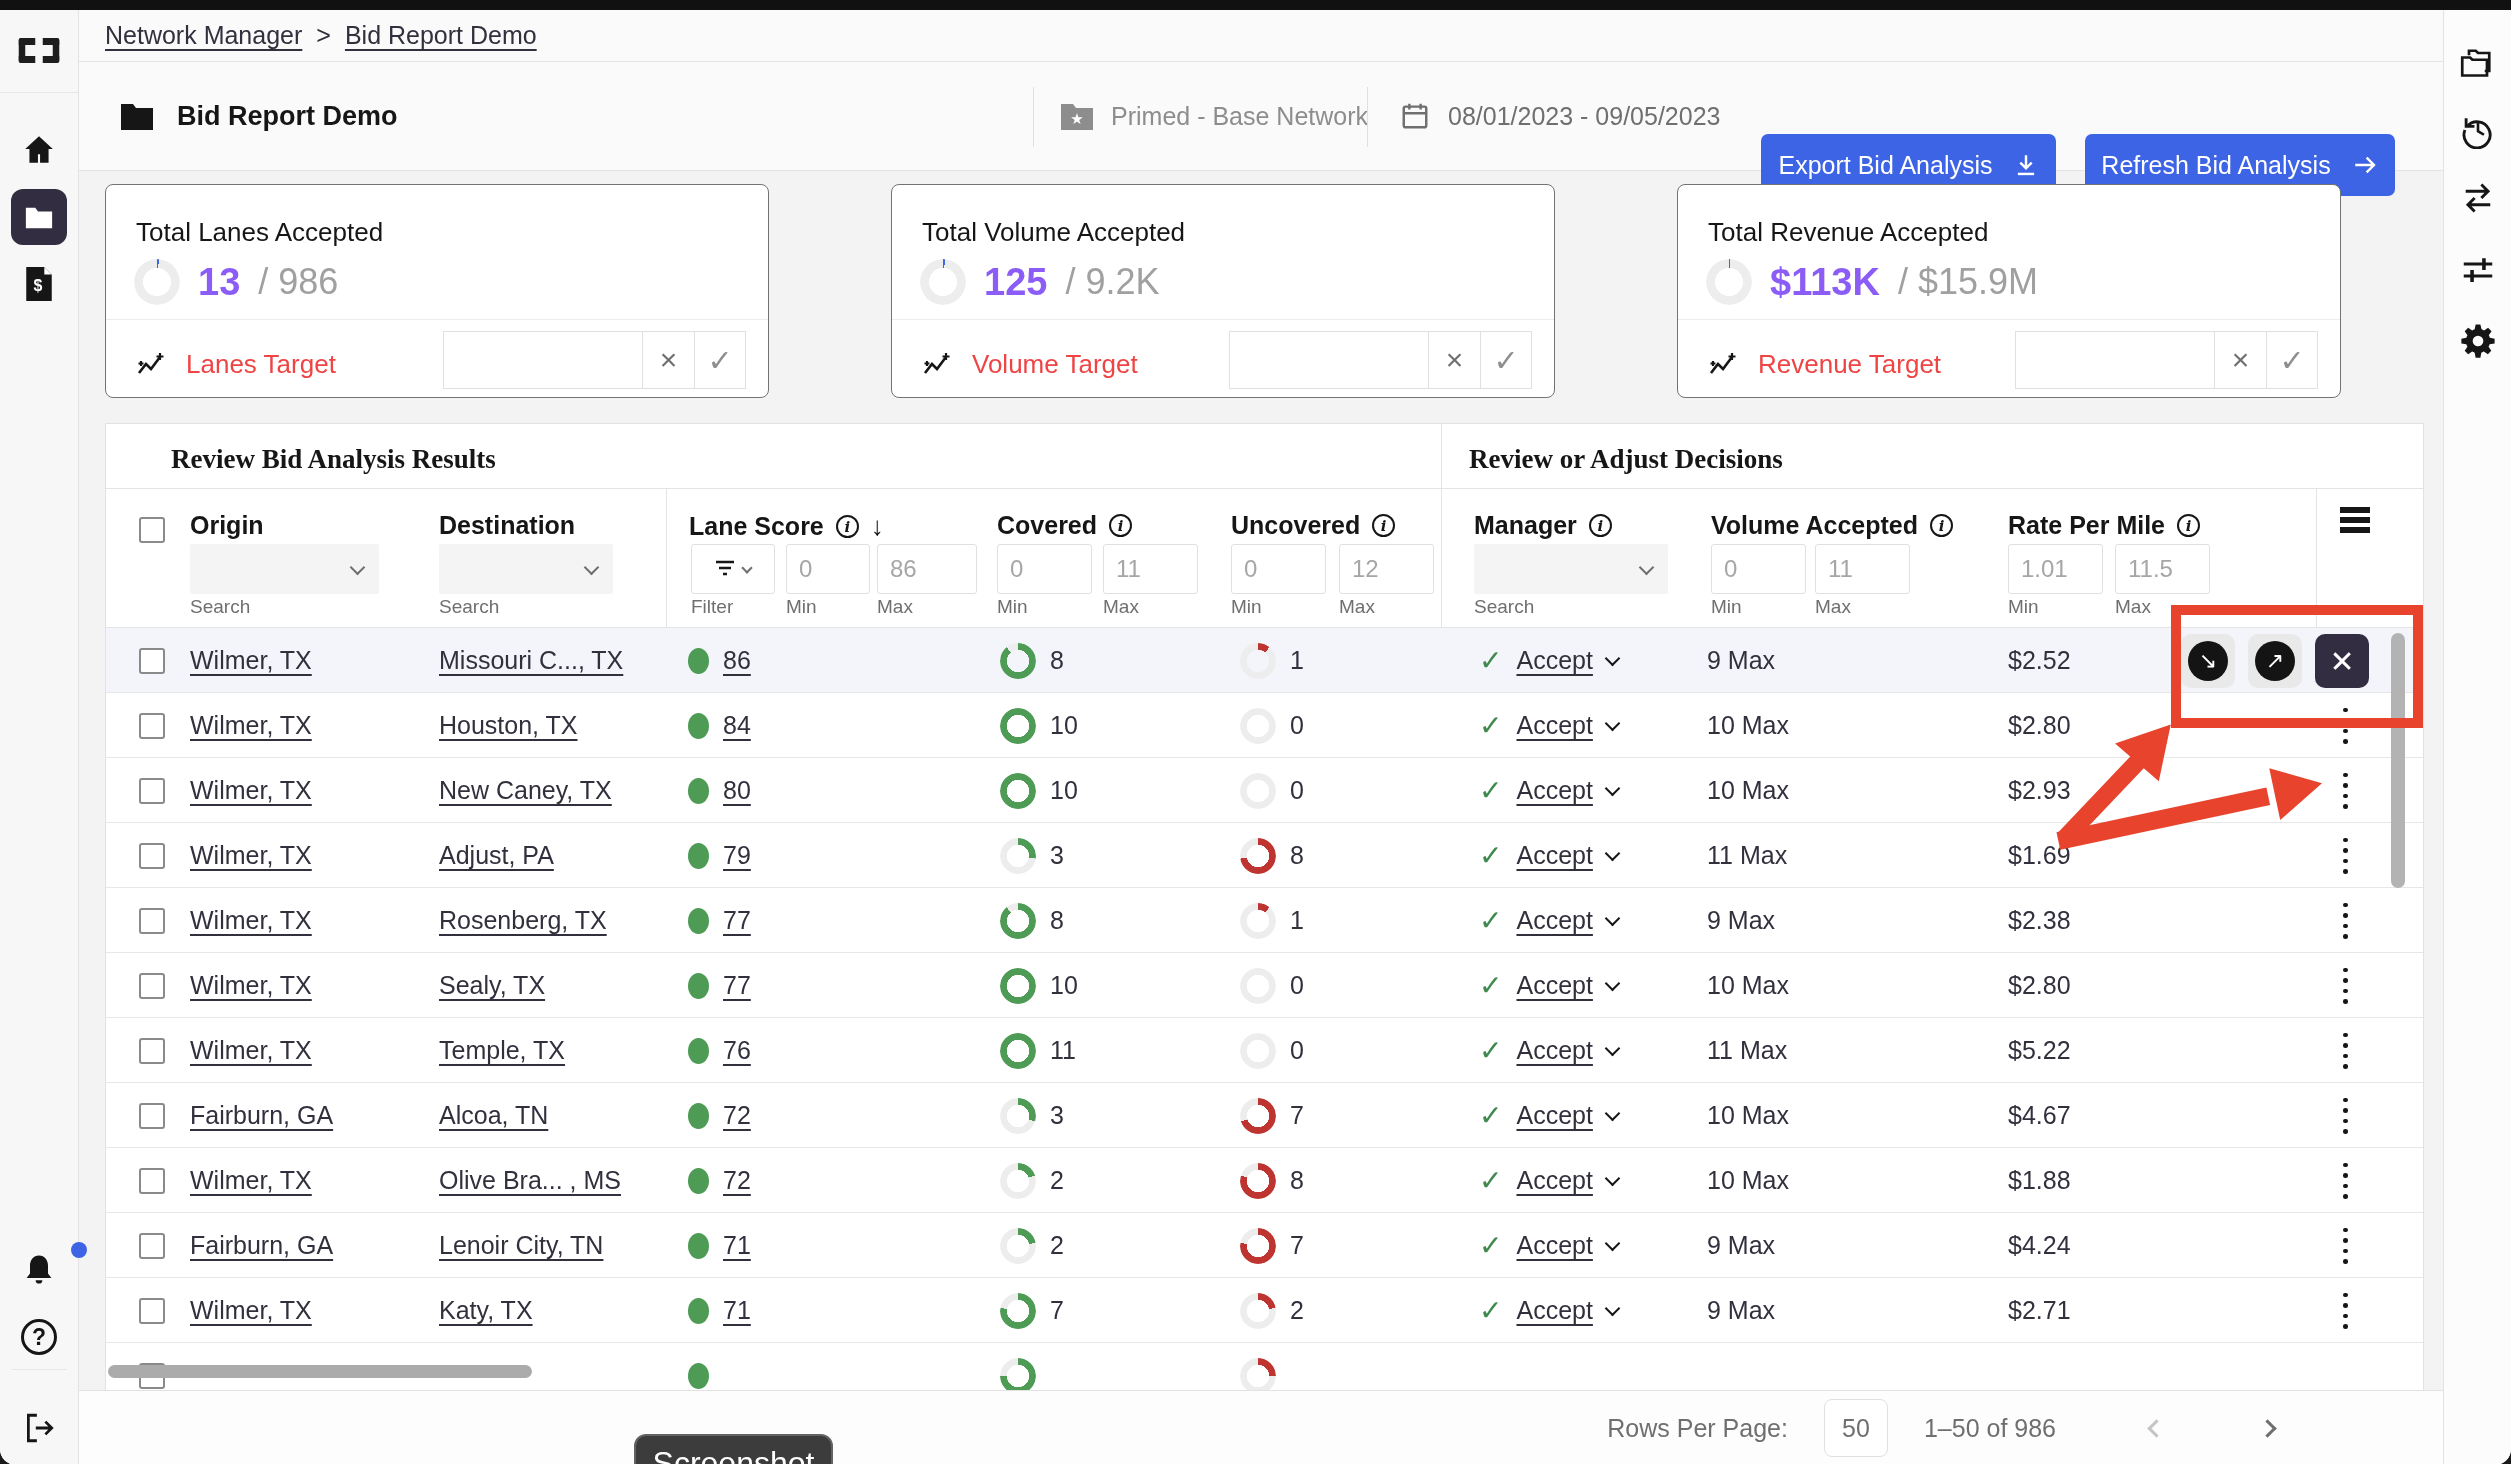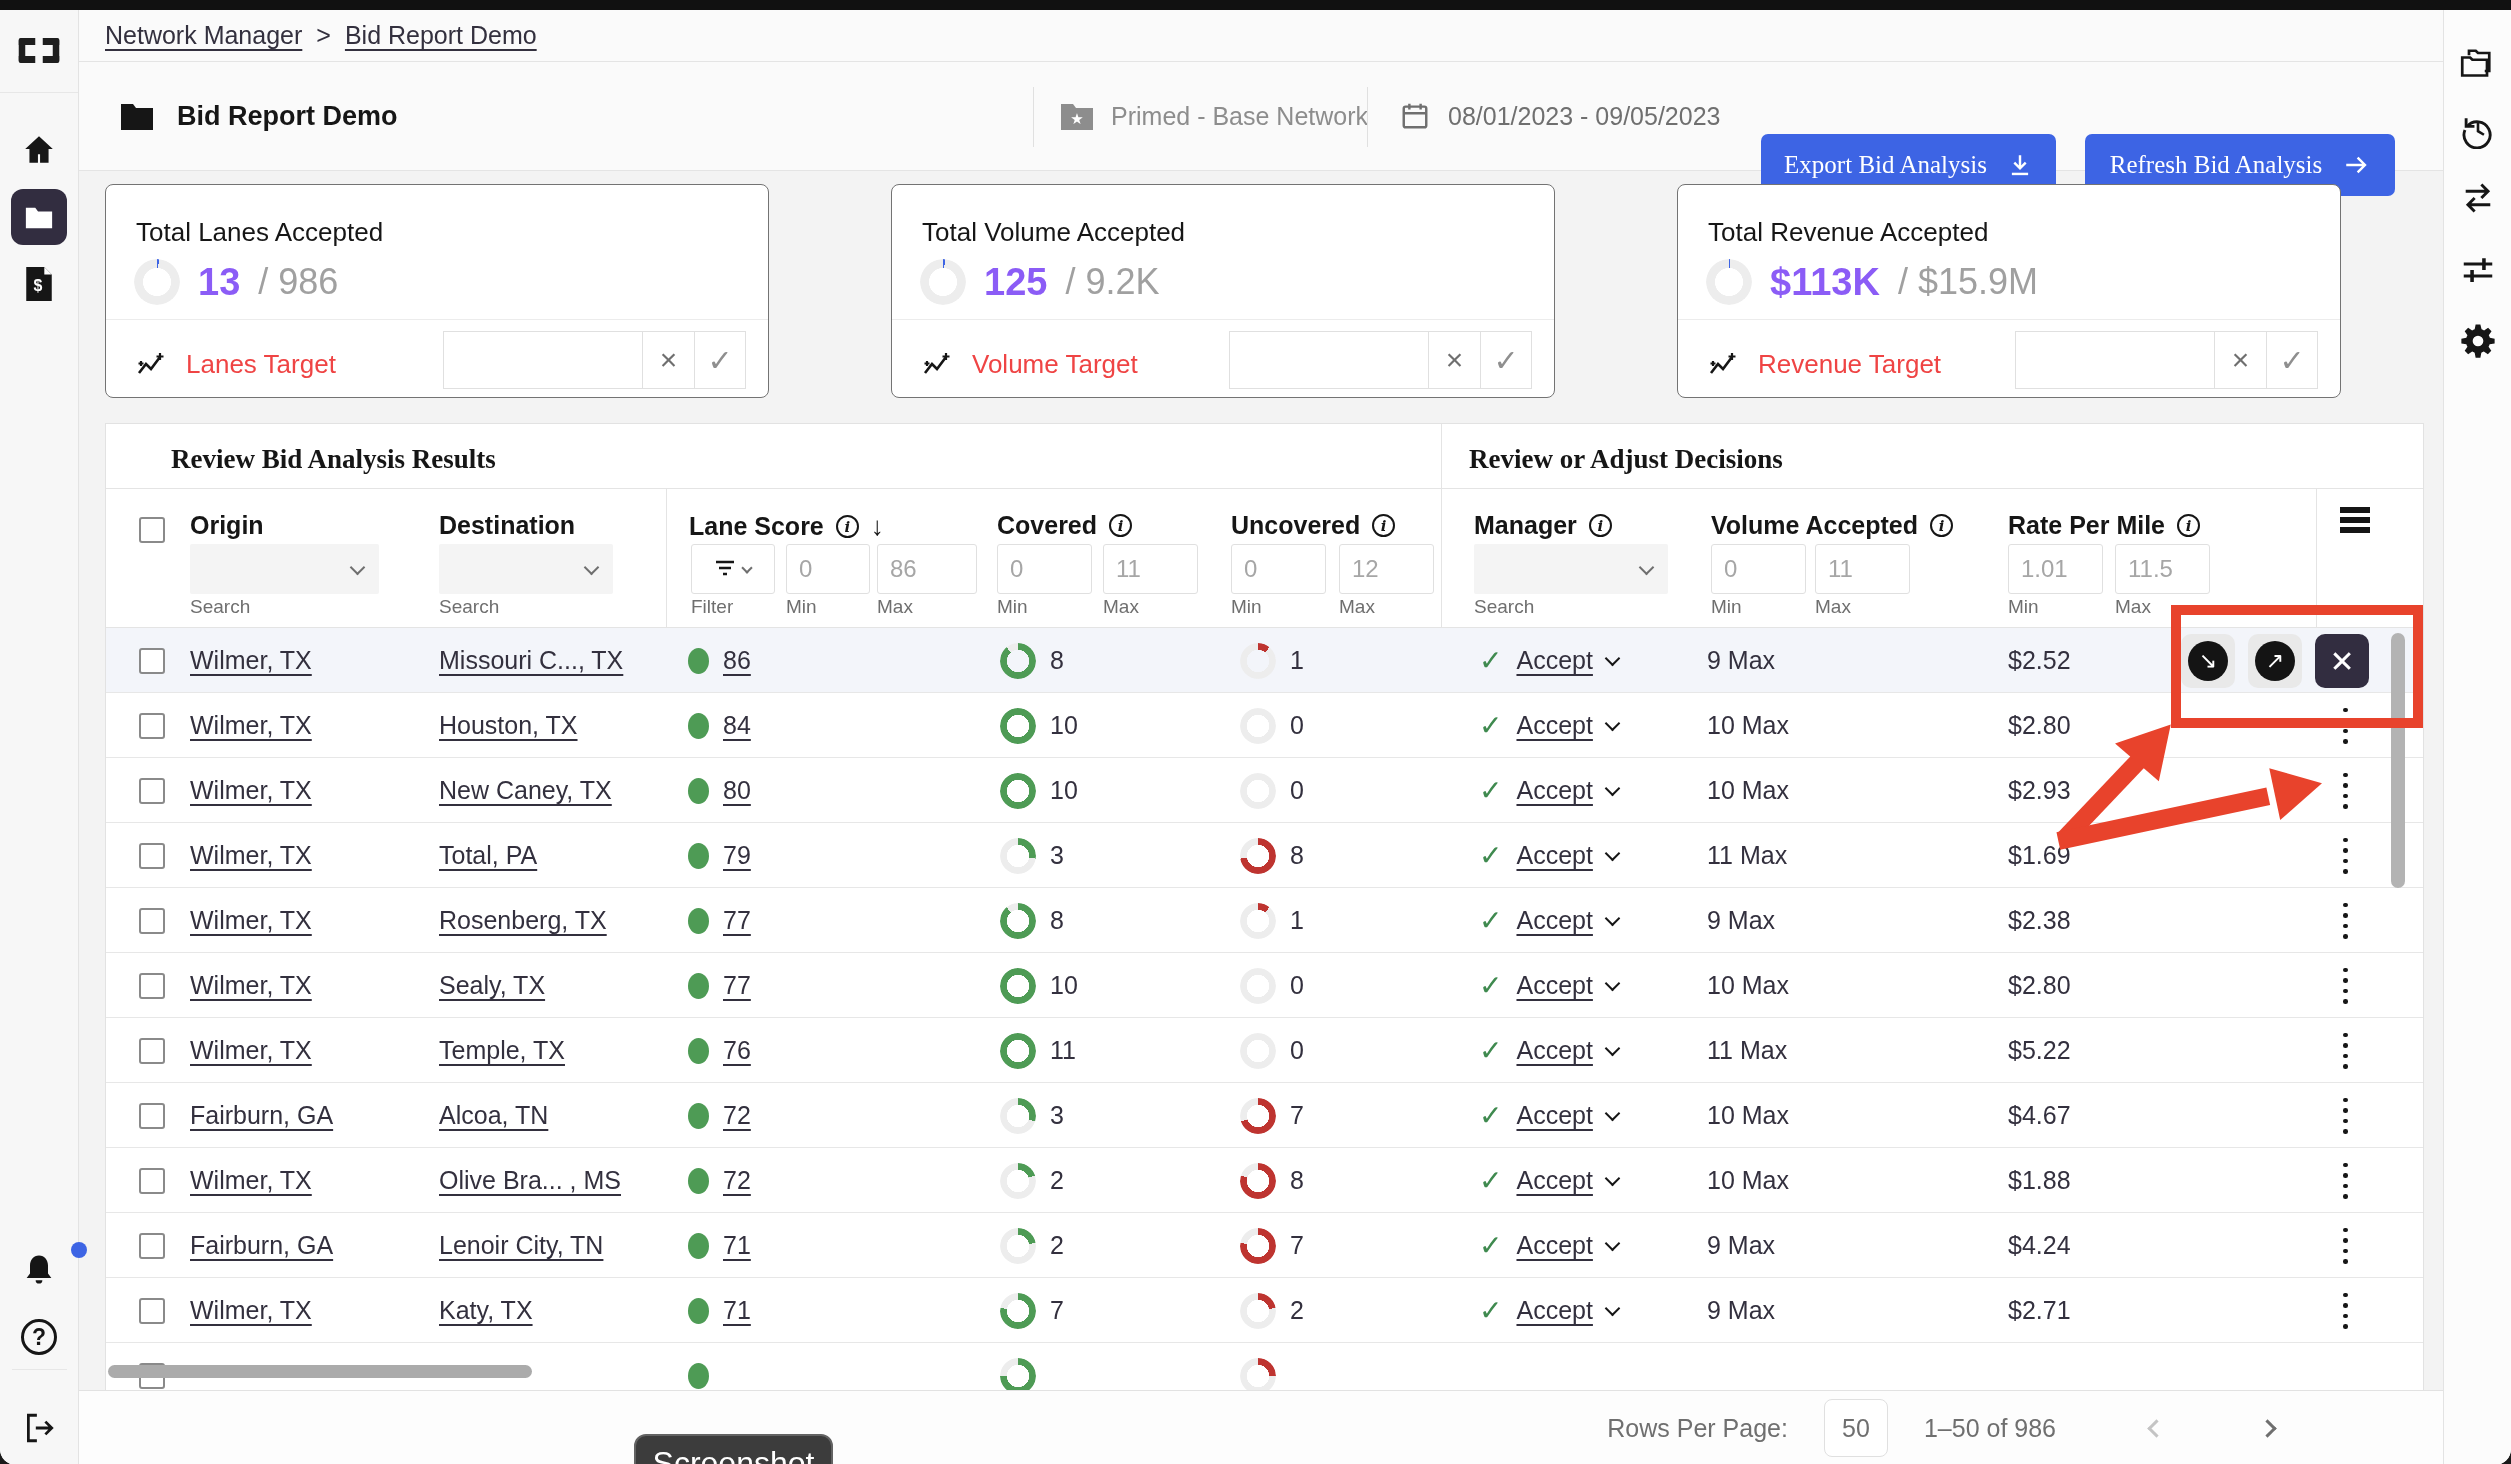--- a/index.html
+++ b/index.html
@@ -32,21 +32,21 @@
   .crumbs { position:absolute; left:0; top:0; width:100%; height:52px; background:#FAFAFA; border-bottom:1px solid #E4E4E4; display:flex; align-items:center; padding-left:26px; gap:14px; font-size:25px; color:#33303E; }
   .crumbs a { color:#33303E; text-decoration:underline; text-underline-offset:5px; cursor:pointer; }
   .crumbs .sep { color:#33303E; }
 
   .hdr { position:absolute; left:0; top:52px; width:100%; height:109px; background:#FAFAFA; border-bottom:1px solid #E4E4E4; }
   .hdr .title-grp { position:absolute; left:42px; top:0; height:100%; display:flex; align-items:center; gap:24px; }
   .hdr .title { font-size:27px; font-weight:bold; color:#161616; }
   .vdiv { position:absolute; top:25px; height:60px; width:1px; background:#E0E0E0; }
   .net-grp { position:absolute; left:982px; top:0; height:100%; display:flex; align-items:center; gap:18px; color:#8D8D8D; font-size:25px; }
   .date-grp { position:absolute; left:1321px; top:0; height:100%; display:flex; align-items:center; gap:18px; color:#6F6F6F; font-size:25px; }
-  .btn { position:absolute; top:72px; height:62px; border:none; border-radius:7px; background:#3D64E4; color:#fff; font-size:25px; font-family:Liberation Serif, serif; display:flex; align-items:center; justify-content:center; gap:20px; cursor:pointer; }
+  .btn { position:absolute; top:72px; height:62px; border:none; border-radius:7px; background:#3D64E4; color:#fff; font-size:25px; font-family:Liberation Sans, sans-serif; display:flex; align-items:center; justify-content:center; gap:20px; cursor:pointer; }
   .btn.export { left:1682px; width:295px; }
   .btn.refresh { left:2006px; width:310px; }
 
   
   .card { position:absolute; top:174px; width:664px; height:214px; background:#fff; border:1px solid #737373; border-radius:8px; }
   .card .lbl { position:absolute; left:30px; top:32px; font-size:26px; color:#161616; }
   .card .valrow { position:absolute; left:28px; top:74px; display:flex; align-items:center; gap:18px; }
   .ringd { width:46px; height:46px; border-radius:50%;
     -webkit-mask:radial-gradient(circle closest-side, transparent 60%, #000 62%);
     mask:radial-gradient(circle closest-side, transparent 60%, #000 62%); }
@@ -530,21 +530,21 @@
             </span>
           </div>
           <div class="trow">
     <span class="tcell" style="left:33px">
               <span class="cbx"></span>
             </span>
     <span class="tcell" style="left:84px">
               <a>Wilmer, TX</a>
             </span>
     <span class="tcell" style="left:333px">
-              <a>Total, PA</a>
+              <a>Adjust, PA</a>
             </span>
     <span class="tcell" style="left:582px">
               <span class="dot"></span>
               <a>79</a>
             </span>
     <span class="tcell" style="left:894px">
               <span class="donut" style="background:conic-gradient(#4E9B55 98.18181818181817deg, #EDEDED 0)"></span>
               <span>3</span>
             </span>
     <span class="tcell" style="left:1134px">

